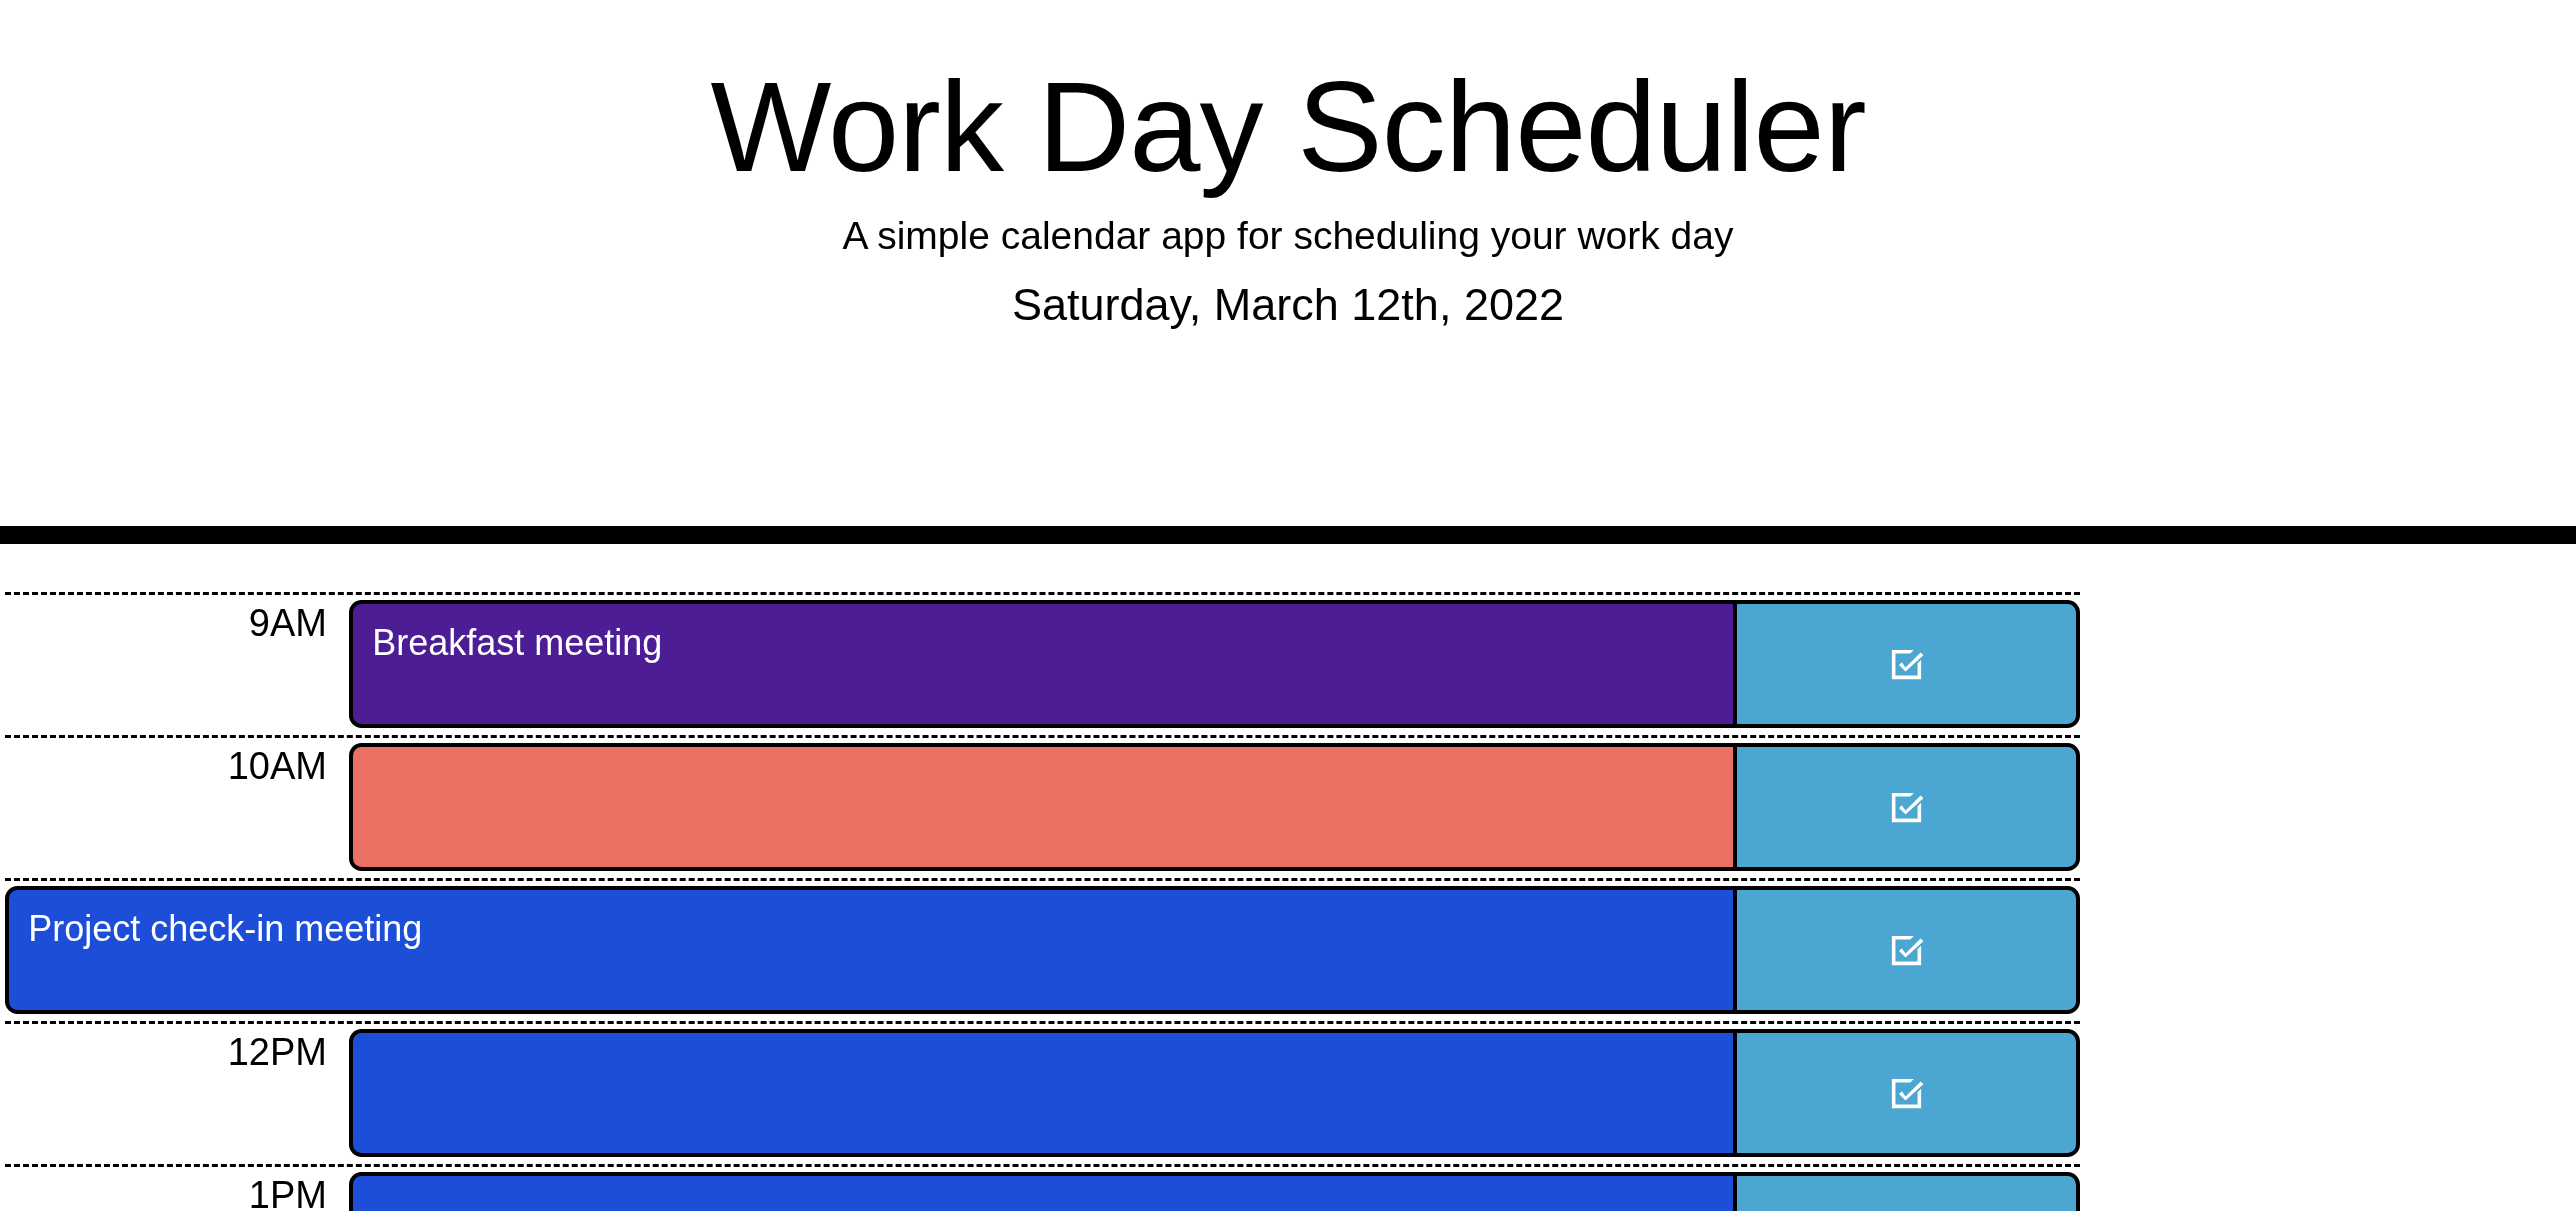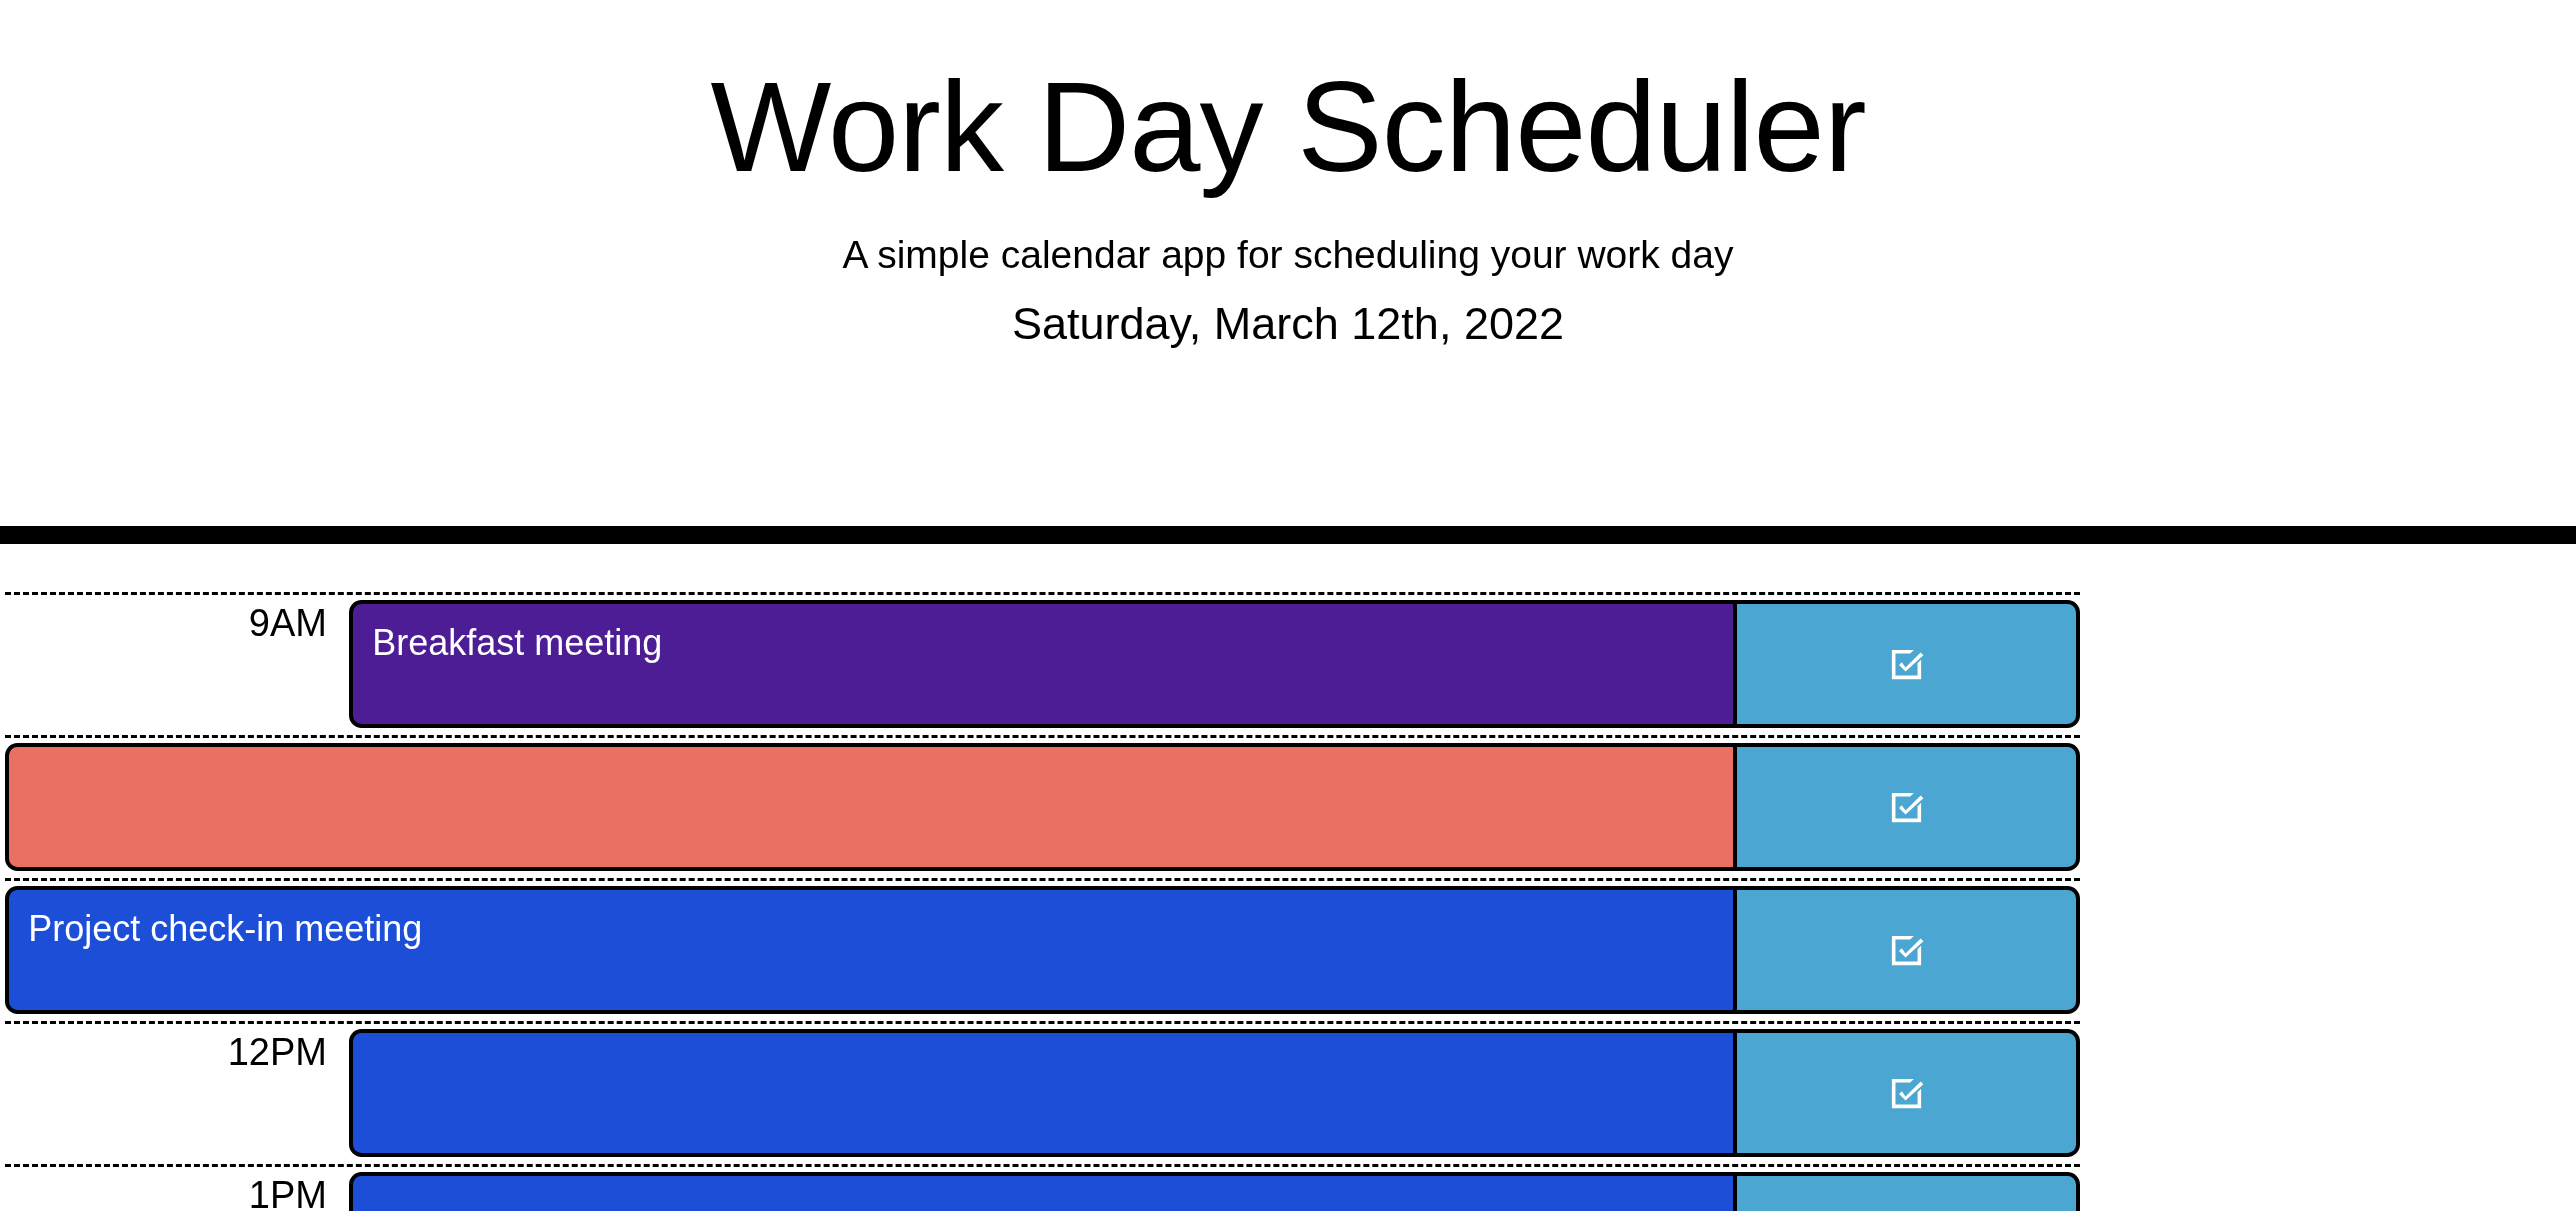--- a/index.html
+++ b/index.html
@@ -29,21 +29,21 @@
     font-weight: 400;
     color: #000000;
     letter-spacing: -0.9px;
   }
 
   .page-subtitle {
     font-size: 39px;
     line-height: 1.45;
     font-weight: 400;
     color: #000000;
-    margin-top: 29px;
+    margin-top: 10px;
   }
 
   .current-day {
     font-size: 45px;
     line-height: 1.45;
     font-weight: 400;
     color: #000000;
     margin-top: 7.2px;
   }
 
@@ -141,20 +141,21 @@
         <button class="saveBtn">
           <span>
             <svg width="39" height="39" viewBox="0 0 24 24" aria-hidden="true">
               <path fill="#ffffff" d="M3 3h13.5l-2.2 2.2H5.2v13.6h13.6v-7.5L21 9.1V21H3V3z"></path>
               <path fill="#ffffff" d="M9.1 10.6l-1.7 1.7 4 4L22.4 6.3 20.7 4.6l-9.3 9.3-2.3-3.3z"></path>
             </svg>
           </span>
         </button>
       </div>
       <div class="time-block">
+        <div class="hour">10AM</div>
         <textarea class="description present" placeholder="" style=""></textarea>
         <button class="saveBtn">
           <span>
             <svg width="39" height="39" viewBox="0 0 24 24" aria-hidden="true">
               <path fill="#ffffff" d="M3 3h13.5l-2.2 2.2H5.2v13.6h13.6v-7.5L21 9.1V21H3V3z"></path>
               <path fill="#ffffff" d="M9.1 10.6l-1.7 1.7 4 4L22.4 6.3 20.7 4.6l-9.3 9.3-2.3-3.3z"></path>
             </svg>
           </span>
         </button>
       </div>

